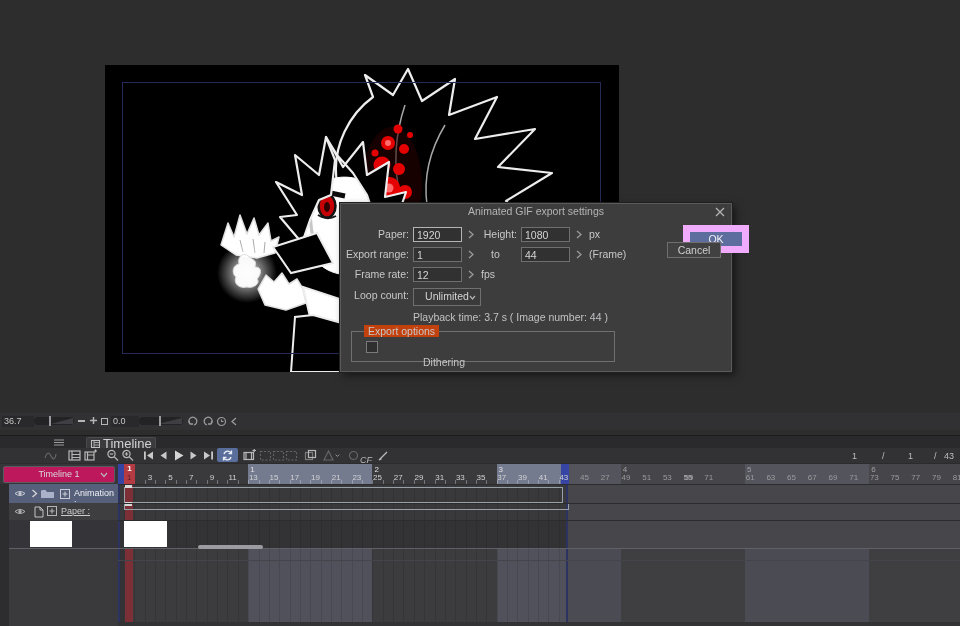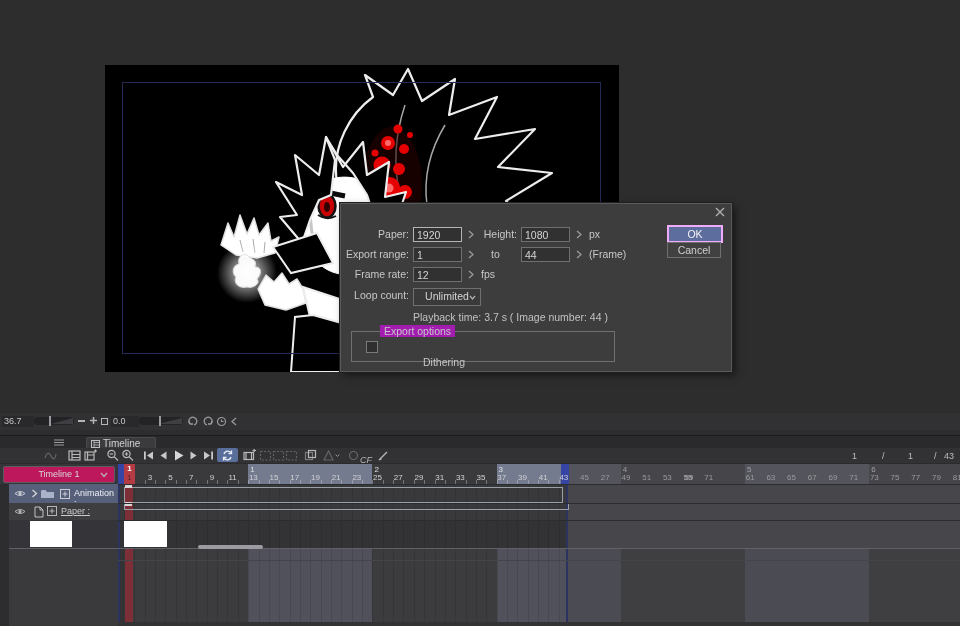--- a/index.html
+++ b/index.html
@@ -17,37 +17,37 @@
   .dlg-label{height:15px;line-height:15px;text-align:right;}
   .dlg-input{background:#313131;border:1px solid #6f6f6f;color:#d4d4d4;font-size:10.5px;height:13px;
     padding:0 0 0 3px;width:44px;font-family:"Liberation Sans",sans-serif;}
   .dlg-input.focused{border-color:#b4b4b4;}
   .spin{width:8px;height:15px;}
   .unit{height:15px;line-height:15px;}
   .dlg-select{background:#3a3a3a;border:1px solid #6f6f6f;color:#d4d4d4;height:16px;line-height:15px;
     text-align:center;font-size:10.5px;}
   .dlg-select .caret{position:absolute;right:4px;top:6px;}
   .btn{width:52px;height:14px;line-height:14px;text-align:center;font-size:10.5px;cursor:pointer;}
-  .btn-ok{background:#5d6e9e;color:#f2f2f4;border:2px solid #f0abfc;}
+  .btn-ok{background:#5d6e9e;color:#f2f2f4;border:7px solid #f0abfc;margin-left:16px;}
   .btn-cancel{background:#414141;color:#cfcfcf;border:1px solid #6f6f6f;}
   .groupbox{border:1px solid #707070;}
-  .grouplegend{position:absolute;top:-7px;left:12px;background:#a21caf;padding:0 4px;font-size:10.5px;margin-left:16px;}
+  .grouplegend{position:absolute;top:-7px;left:12px;background:#c2410c;padding:0 4px;font-size:10.5px;}
   .checkbox{width:10px;height:10px;background:#2f2f2f;border:1px solid #7a7a7a;cursor:pointer;}
   
   #navbar{left:0;top:413px;width:960px;height:17px;background:#313133;}
   .nv-box{background:#29292b;color:#c5c5c5;font-size:9px;height:11px;line-height:11px;padding:0 2px;}
   .nv-slider{background:#232325;border-radius:4px;height:8px;}
   .nv-wedge{position:absolute;right:1px;top:1px;height:6px;background:#3f3f43;
     clip-path:polygon(0 100%,100% 0,100% 100%);}
   .nv-handle{position:absolute;top:-1px;width:2px;height:10px;background:#9a9aa0;}
   
   #tl{left:0;top:435px;width:960px;height:191px;background:#333335;border-top:1px solid #1c1c1e;}
   #tab-row{left:0;top:0;width:960px;height:12px;background:#2a2a2c;}
   #tl-tab{left:86px;top:1px;width:68px;height:11px;background:#3b3b3d;border:1px solid #4a4a4d;border-bottom:none;
-    border-radius:2px 2px 0 0;color:#d0d0d2;font-size:10px;line-height:11px;}
+    border-radius:2px 2px 0 0;color:#d0d0d2;font-size:13px;line-height:11px;}
   #toolbar{left:0;top:12px;width:960px;height:15px;background:#323234;border-bottom:1px solid #2b2b2d;}
   .tb-ic{position:absolute;top:1px;width:14px;height:13px;}
   .tb-ic.dis{opacity:.38;}
   .tb-hl{position:absolute;left:217px;top:0px;width:21px;height:14px;background:#5a6e9c;border-radius:2px;}
   .readout{position:absolute;top:3px;font-size:9px;color:#bcbcbf;}
   
   .rb-in-even{background:#3a3a3d;} .rb-in-odd{background:#747b8f;}
   .rb-out-even{background:#45454a;} .rb-out-odd{background:#53545c;}
   .bb-in-even{background:#3c3c3f;} .bb-in-odd{background:#50515b;}
   .bb-out-even{background:#3f3f42;} .bb-out-odd{background:#4a4b53;}
@@ -137,20 +137,21 @@
       <path d="M142,190 C148,196 152,194 150,202 C158,202 156,210 152,214 C156,218 148,224 142,222 C134,224 128,218 131,212 C126,208 128,200 134,199 C132,192 138,188 142,190 Z" fill="#fff" opacity=".96" stroke="#ddd" stroke-width="1"></path>
 
       <path d="M153,224 L161,210 L169,217 L177,208 L184,219 L192,214 L198,224 L201,238 L181,245 L160,240 Z" fill="#fff" stroke="#e0e0e0" stroke-width="1.5" stroke-linejoin="round"></path>
       <path d="M198,222 L247,238 L258,268 L205,252 Z" fill="#fff" stroke="#ededed" stroke-width="2"></path>
       <path d="M208,250 L258,264 L256,307 L186,307 L190,252 Z" fill="#000" stroke="#ededed" stroke-width="2"></path>
     </svg>
     <div class="abs" id="canvas-border"></div>
   </div>
 
   <div class="abs" id="dialog">
+    <div class="abs dlg-title">Animated GIF export settings</div>
     <div class="abs dlg-close">
       <svg width="10" height="10">
           <path d="M1,1 L9,9 M9,1 L1,9" stroke="#b0b0b0" stroke-width="1.4"></path>
         </svg>
     </div>
 
     <div class="abs dlg-label" style="left:2px;top:23px;width:66px;">Paper:</div>
     <input class="abs dlg-input focused" style="left: 72px; top: 23px;" value="1920">
     <div class="abs spin" style="left:126px;top:23px;">
       <svg width="8" height="15">

